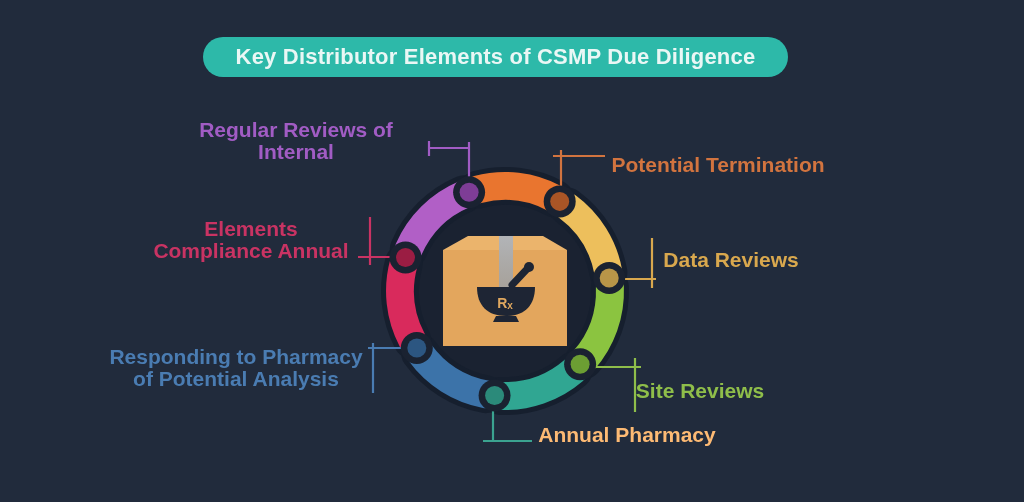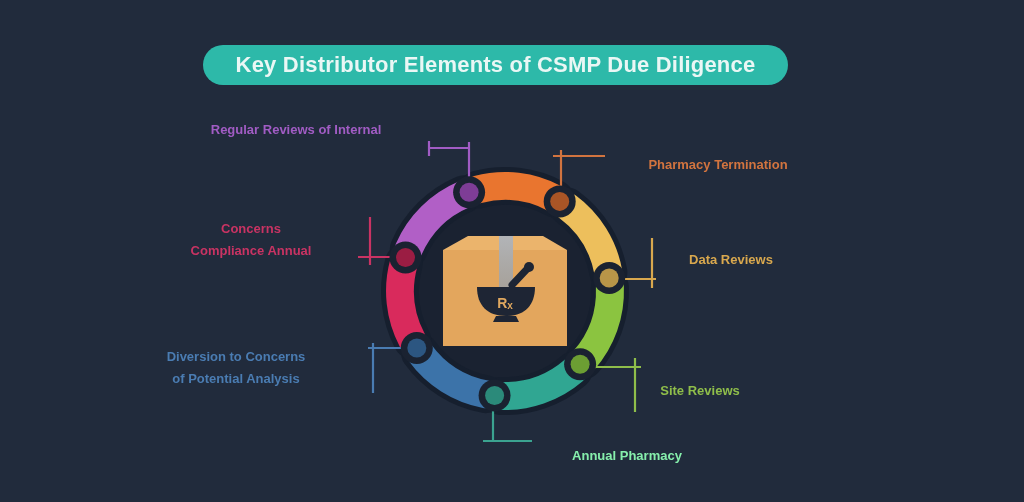--- a/index.html
+++ b/index.html
@@ -11,29 +11,29 @@
   .title-pill{
     position:absolute;left:203px;top:37px;width:585px;height:40px;
     background:#2DB9A9;border-radius:21px;
     display:flex;align-items:center;justify-content:center;
   }
   .title-pill span{
     color:#EAF7F5;font-weight:bold;font-size:22px;letter-spacing:.2px;white-space:nowrap;
   }
   svg.diagram{position:absolute;left:0;top:0;}
   .seg-label{
-    position:absolute;text-align:center;font-weight:bold;font-size:13px;line-height:22px;
+    position:absolute;text-align:center;font-weight:bold;font-size:21px;line-height:22px;
   }
 </style>
 </head>
 <body>
 
 <div class="canvas" style="background: rgb(33, 43, 60);">
 
-  <div class="title-pill" style="background: rgb(45, 185, 169); margin-top: 8px;">
+  <div class="title-pill" style="background: rgb(45, 185, 169);">
     <span style="color: rgb(234, 247, 245);">Key Distributor Elements of CSMP Due Diligence</span>
   </div>
 
   <svg class="diagram" width="1024" height="502" viewBox="0 0 1024 502">
     <defs>
       <linearGradient id="tapeGrad" x1="0" y1="0" x2="0" y2="1">
         <stop offset="0" stop-color="#AFB4BB" stop-opacity="0.95"></stop>
         <stop offset="1" stop-color="#98A0A9" stop-opacity="0.8"></stop>
       </linearGradient>
     </defs>
@@ -104,33 +104,33 @@
         <text x="505" y="308" text-anchor="middle" fill="#DFA75F" font-weight="bold" font-family="Liberation Sans, sans-serif" font-size="14"><tspan>R</tspan><tspan font-size="10" dy="1">x</tspan></text>
       </g>
     </g>
   </svg>
 
   <div id="labels">
       <div class="seg-label" style="left: 161px; top: 119px; width: 270px; color: rgb(161, 92, 196);">
         <div>Regular Reviews of Internal</div>
       </div>
       <div class="seg-label" style="left: 603px; top: 154px; width: 230px; color: rgb(210, 116, 63);">
-        <div>Pharmacy Termination</div>
+        <div>Potential Termination</div>
       </div>
       <div class="seg-label" style="left: 636px; top: 249px; width: 190px; color: rgb(217, 168, 78);">
         <div>Data Reviews</div>
       </div>
       <div class="seg-label" style="left: 615px; top: 380px; width: 170px; color: rgb(143, 190, 74);">
         <div>Site Reviews</div>
       </div>
-      <div class="seg-label" style="left: 512px; top: 424px; width: 230px; color: #86efac; margin-top: 21px;">
+      <div class="seg-label" style="left: 512px; top: 424px; width: 230px; color: #fdba74;">
         <div>Annual Pharmacy</div>
       </div>
       <div class="seg-label" style="left: 106px; top: 346px; width: 260px; color: rgb(74, 124, 178);">
-        <div>Diversion to Concerns</div>
+        <div>Responding to Pharmacy</div>
         <div>of Potential Analysis</div>
       </div>
       <div class="seg-label" style="left: 136px; top: 218px; width: 230px; color: rgb(201, 51, 99);">
-        <div>Concerns</div>
+        <div>Elements</div>
         <div>Compliance Annual</div>
       </div>
     </div>
 </div>
 
 </body></html>

